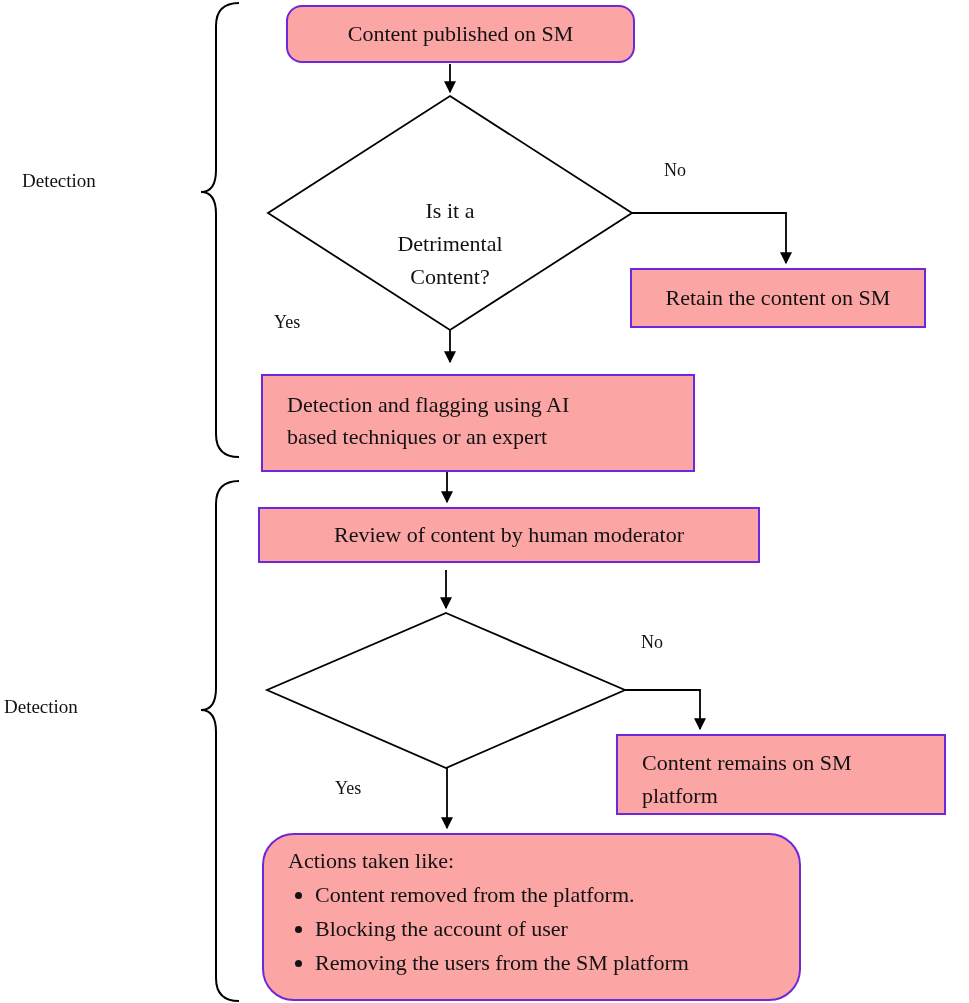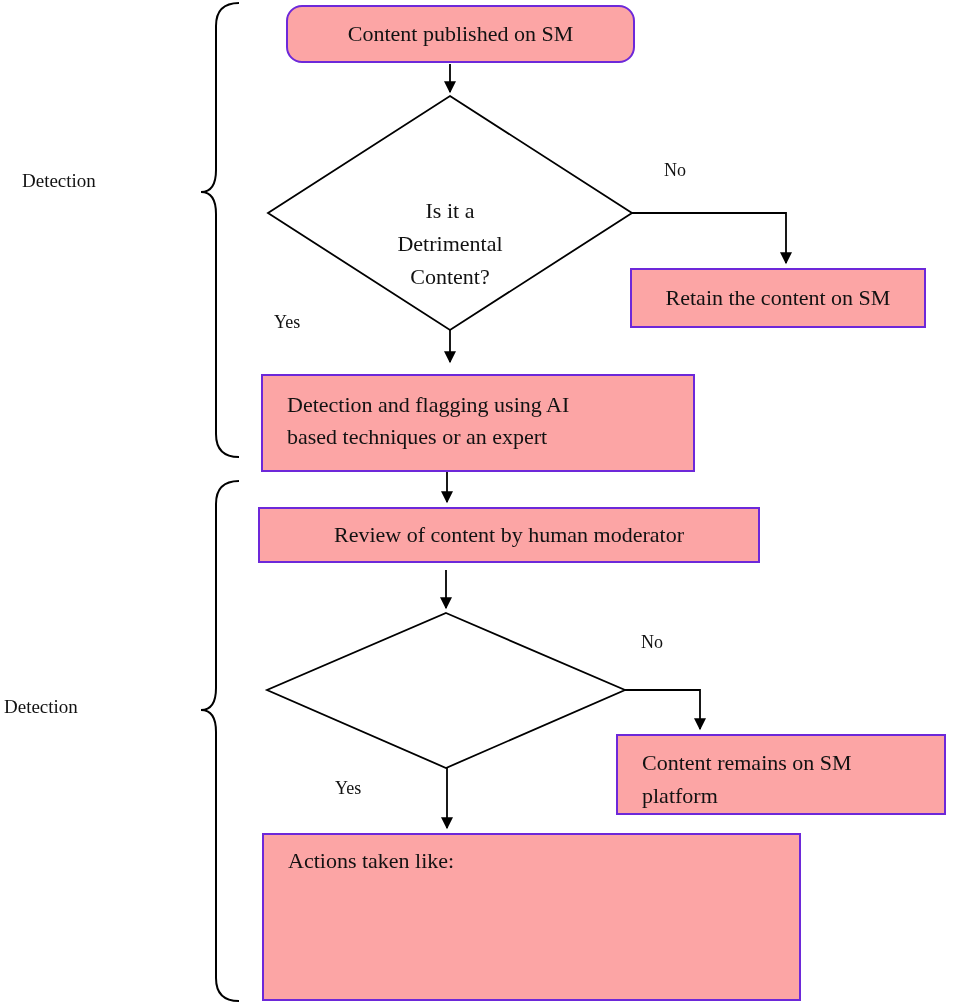--- a/index.html
+++ b/index.html
@@ -106,22 +106,27 @@
   <div class="node centered" style="left:630px; top:268px; width:296px; height:60px;">Retain the content on SM</div>
 
   <div class="node leftpad" style="left:261px; top:367px; width:434px; height:98px;margin-top:7px;">Detection and flagging using AI
 based techniques or an expert</div>
 
   <div class="node centered" style="left:258px; top:507px; width:502px; height:56px;">Review of content by human moderator</div>
 
   <div class="node leftpad" style="left:616px; top:734px; width:330px; height:81px; padding-top:10px; line-height:33px;padding-left:24px;">Content remains on SM
 platform</div>
 
-  <div class="node actions-box" style="left:262px; top:833px; width:539px; height:168px;">
+  <div class="node actions-box" style="left:262px; top:833px; width:539px; height:168px;border-radius:32px;">
     <div class="actions-title">Actions taken like:</div>
+    <ul class="actions-list">
+      <li>Content removed from the platform.</li>
+      <li>Blocking the account of user</li>
+      <li>Removing the users from the SM platform</li>
+    </ul>
   </div>
 
   <div class="dlabel centered" style="left:330px; top:165px; width:240px;margin-top:29px;">Is it a
 Detrimental
 Content?</div>
 
   <div class="elabel" style="left:664px; top:160px;">No</div>
   <div class="elabel" style="left:274px; top:312px;">Yes</div>
   <div class="elabel" style="left:641px; top:632px;">No</div>
   <div class="elabel" style="left:335px; top:778px;">Yes</div>

